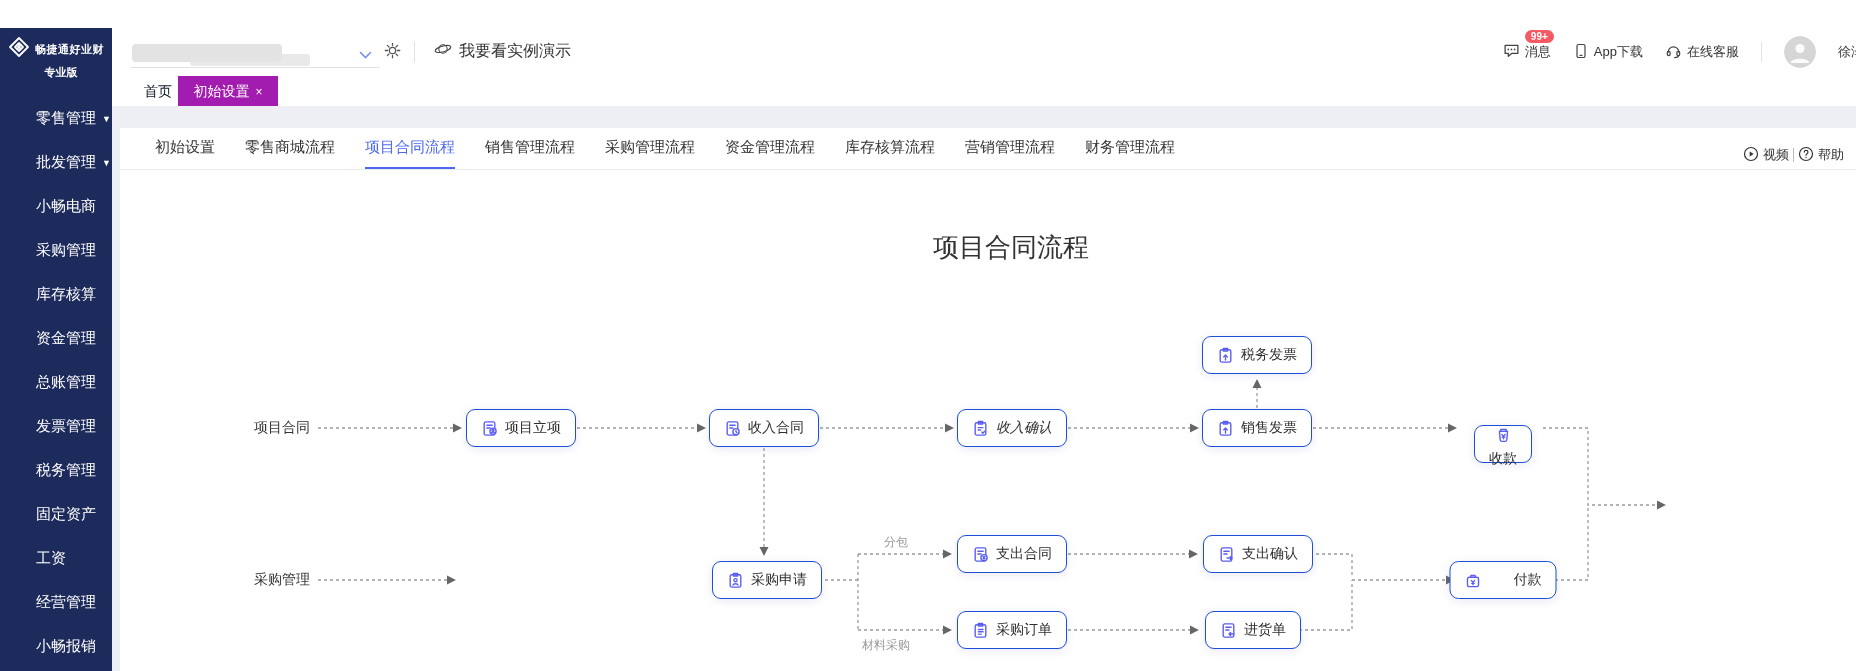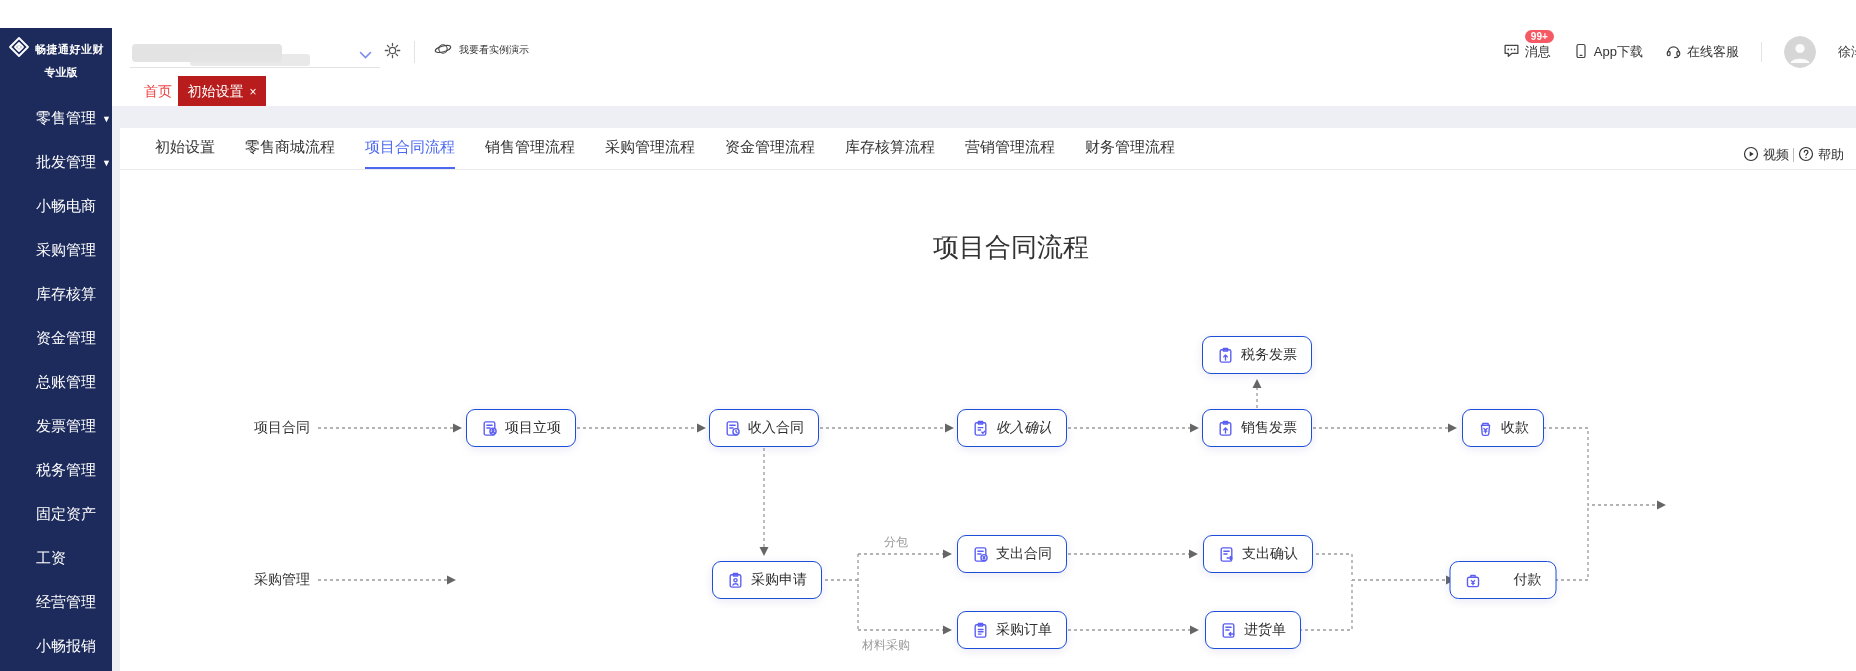--- a/index.html
+++ b/index.html
@@ -26,37 +26,37 @@
     border-bottom:1px solid #e3e3e3; cursor:pointer; }
   .redact { position:absolute; left:2px; top:6px; width:150px; height:18px;
     background:#d9d9d9; border-radius:4px; opacity:.75; }
   .redact2 { position:absolute; left:60px; top:16px; width:120px; height:12px;
     background:#e3e3e3; border-radius:3px; opacity:.8; }
   .org-caret { position:absolute; right:8px; top:8px; }
   .tb-ico { display:inline-flex; align-items:center; justify-content:center; cursor:pointer; }
   .gear { position:absolute; left:272px; top:14px; }
   .tb-div { position:absolute; left:302px; top:13px; width:1px; height:22px; background:#e3e3e3; }
   .demo { position:absolute; left:322px; top:12px; display:flex; align-items:center; gap:7px;
-    font-size:10px; color:#333; cursor:pointer; }
+    font-size:16px; color:#333; cursor:pointer; }
   .tb-right { position:absolute; right:0; top:0; height:48px; display:flex;
     align-items:center; gap:22px; padding-right:0; }
   .tb-item { display:flex; align-items:center; gap:5px; font-size:13px; color:#333;
     cursor:pointer; position:relative; }
   .badge { position:absolute; top:-12px; left:22px; background:#f55a64; color:#fff;
     font-size:10px; font-weight:bold; border-radius:8px; padding:1px 6px; white-space:nowrap; }
   .vdiv { width:1px; height:20px; background:#e3e3e3; }
   .avatar { width:32px; height:32px; border-radius:50%; overflow:hidden; flex:0 0 auto; }
   .uname { font-size:13px; color:#333; max-width:18px; overflow:hidden; white-space:nowrap; }
 
   
   .tabrow { position:absolute; left:112px; top:76px; right:0; height:30px; background:#fff; }
   .wtab { position:absolute; top:0; height:30px; line-height:30px; font-size:14px;
-    color:#ef4444; text-align:center; cursor:pointer; }
+    color:#0f172a; text-align:center; cursor:pointer; }
   .wtab.home { left:18px; width:56px; }
-  .wtab.active { left:66px; width:88px; background:#b91c1c; color:#fff; }
+  .wtab.active { left:66px; width:100px; background:#a21caf; color:#fff; }
   .tab-close { margin-left:6px; font-size:12px; cursor:pointer; }
 
   
   .content { position:absolute; left:112px; top:106px; right:0; bottom:0; background:#edeff4; }
   .card { position:absolute; left:8px; top:22px; right:0; bottom:-4px; background:#fff; }
   .subtabs { position:relative; height:42px; border-bottom:1px solid #ebebeb;
     display:flex; align-items:stretch; padding-left:35px; }
   .subtab { font-size:15px; color:#333; margin-right:30px; display:flex; align-items:center;
     cursor:pointer; border-bottom:2px solid transparent; white-space:nowrap; }
   .subtab.active { color:#4c68f2; border-bottom-color:#4c68f2; }
@@ -302,21 +302,21 @@
         <div class="flow-node" style="left: 1137px; top: 227px;">
           <span class="node-icon">
             <svg width="17" height="17" viewBox="0 0 16 16" fill="none" stroke="#5b5ef2" stroke-width="1.3" stroke-linecap="round" stroke-linejoin="round">
               <rect x="3" y="2.6" width="10" height="11.6" rx="1.5"></rect>
               <path d="M6 1.4h4v2.4H6z"></path>
               <path d="M8 12.2V7.6M6.3 9.3L8 7.5l1.7 1.8"></path>
             </svg>
           </span>
           <span>税务发票</span>
         </div>
-        <div class="flow-node" style="left: 1383px; top: 300px;">
+        <div class="flow-node" style="left: 1383px; top: 316px; flex-direction: column;">
           <span class="node-icon">
             <svg width="17" height="17" viewBox="0 0 16 16" fill="none" stroke="#5b5ef2" stroke-width="1.3" stroke-linecap="round" stroke-linejoin="round">
               <path d="M4.2 5h7.6l-.7 8.1a1.6 1.6 0 0 1-1.6 1.4H6.5a1.6 1.6 0 0 1-1.6-1.4z"></path>
               <path d="M5.5 5V3.2h5V5"></path>
               <path d="M6.4 7.9l1.6 1.7 1.6-1.7M8 9.6v2.4M6.7 10.5h2.6"></path>
             </svg>
           </span>
           <span>收款</span>
         </div>
         <div class="flow-node" style="left: 647px; top: 452px;">

